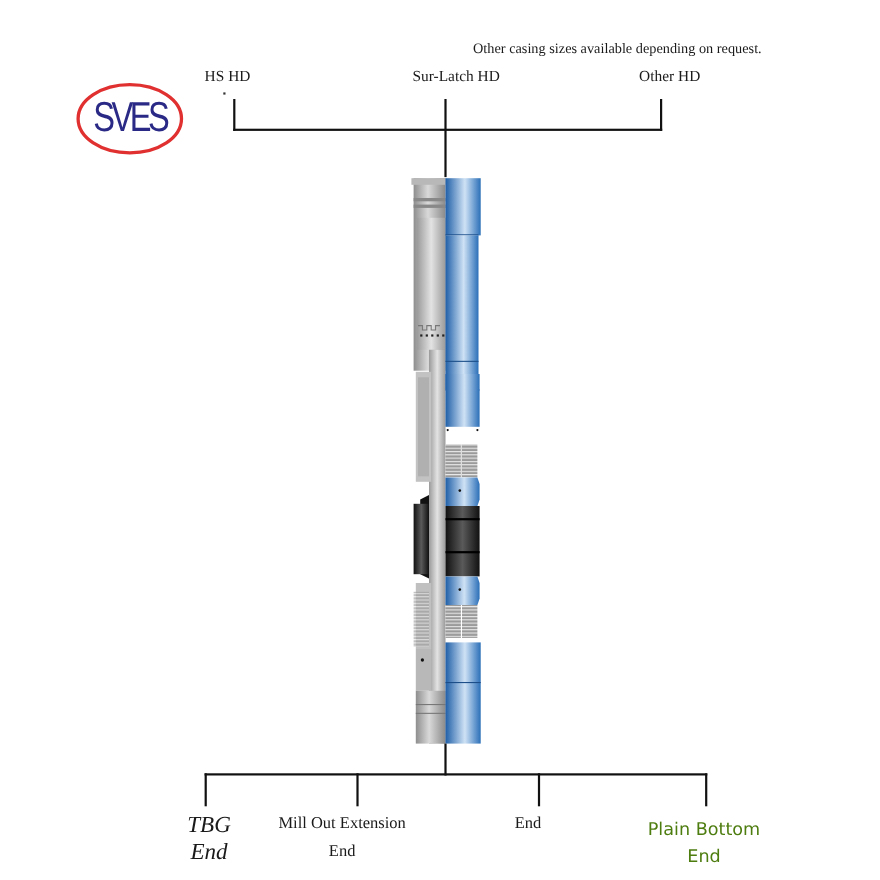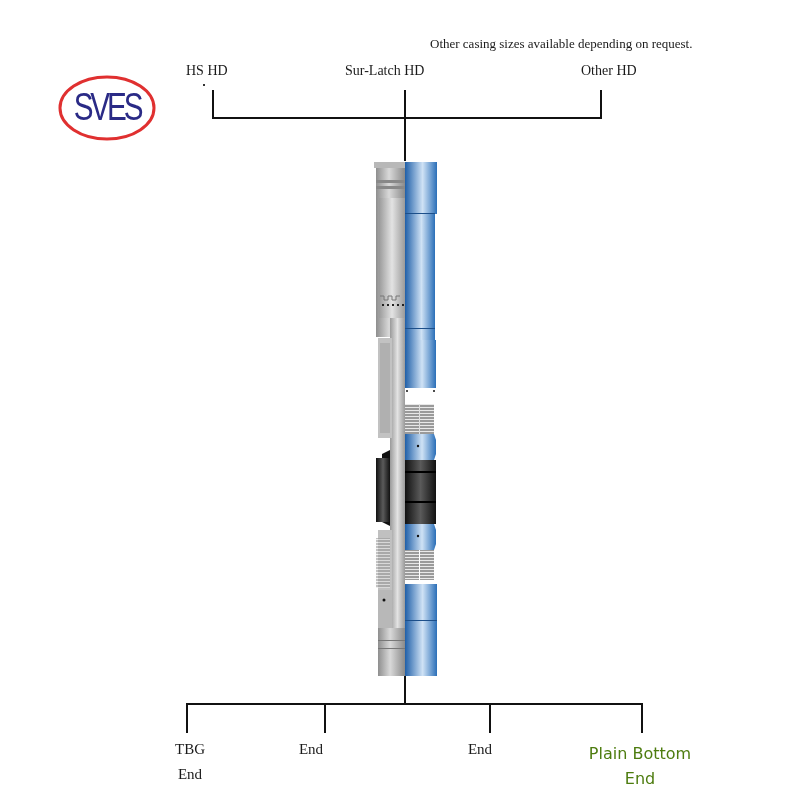--- a/index.html
+++ b/index.html
@@ -9,30 +9,30 @@
   .sans { font-family:"DejaVu Sans", "Liberation Sans", sans-serif; font-size:16px; color:#4d7c0f; white-space:nowrap; }
   .line { position:absolute; background:#111; }
   .label-block { position:absolute; text-align:center; transform:translateX(-50%); line-height:25px; }
   #note { left:430px; top:8px; font-size:13px;margin-top:28px; }
 </style>
 </head>
 <body>
 
 <div id="note" class="abs serif">Other casing sizes available depending on request.</div>
 
-<div class="abs" style="left:57px; top:74px; width:100px; height:68px;">
+<div class="abs" style="left:68px; top:74px; width:100px; height:68px;">
   <svg width="100" height="68" viewBox="0 0 100 68">
     <ellipse cx="50" cy="34" rx="47" ry="31" fill="none" stroke="#e03030" stroke-width="3"></ellipse>
   </svg>
   <div style="position:absolute; left:0; top:11px; width:100px; text-align:center; font-family:'Liberation Sans', sans-serif; font-size:38px; font-weight:normal; color:#2a2a86; letter-spacing:-4px; transform:scaleX(0.78); line-height:44px;">SVES</div>
 </div>
 
 <div class="abs serif" style="left:186px; top:63px;">HS HD</div>
 <div class="abs" style="left:203px; top:84px; width:2px; height:2px; background:#333;"></div>
-<div class="abs serif" style="left:345px; top:63px;">Sur-Latch HD</div>
+<div class="abs serif" style="left:375px; top:63px;">Sur-Latch HD</div>
 <div class="abs serif" style="left:581px; top:63px;">Other HD</div>
 
 <div class="line" style="left:212px; top:90px; width:2px; height:29px;"></div>
 <div class="line" style="left:404px; top:90px; width:2px; height:71px;"></div>
 <div class="line" style="left:600px; top:90px; width:2px; height:29px;"></div>
 <div class="line" style="left:212px; top:117px; width:390px; height:2px;"></div>
 
 <div class="abs" style="left:370px; top:158px; width:72px; height:522px;">
   <svg width="72" height="522" viewBox="0 0 72 522">
     <defs>
@@ -125,25 +125,26 @@
   </svg>
 </div>
 
 <div class="line" style="left:404px; top:676px; width:2px; height:29px;"></div>
 <div class="line" style="left:186px; top:703px; width:457px; height:2px;"></div>
 <div class="line" style="left:186px; top:703px; width:2px; height:30px;"></div>
 <div class="line" style="left:324px; top:703px; width:2px; height:30px;"></div>
 <div class="line" style="left:489px; top:703px; width:2px; height:30px;"></div>
 <div class="line" style="left:641px; top:703px; width:2px; height:30px;"></div>
 
-<div class="label-block serif" style="left:190px; top:737px; font-size:15px;">
+<div class="label-block serif" style="left:190px; top:737px; font-size:21px;font-style:italic;">
   <div>TBG</div>
   <div>End</div>
 </div>
 <div class="label-block serif" style="left:311px; top:737px; font-size:15px;">
+  <div>Mill Out Extension</div>
   <div>End</div>
 </div>
 <div class="label-block serif" style="left:480px; top:737px; font-size:15px;">
   <div>End</div>
 </div>
 <div class="label-block sans" style="left:640px; top:741px;">
   <div>Plain Bottom</div>
   <div>End</div>
 </div>
 

